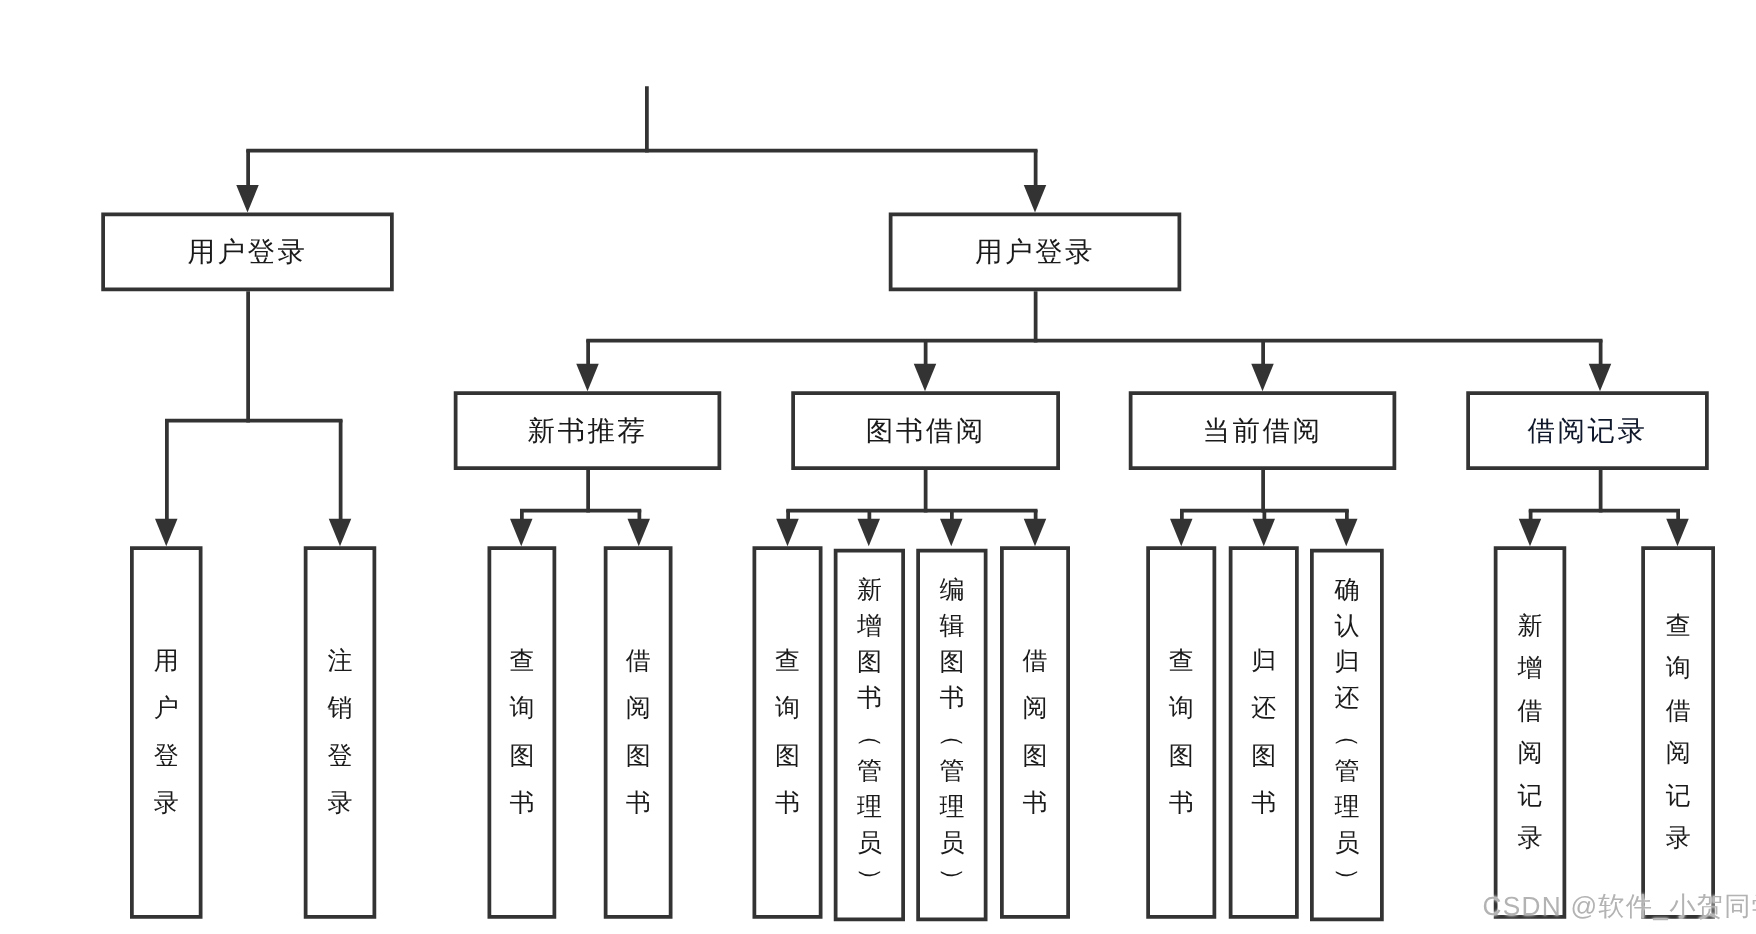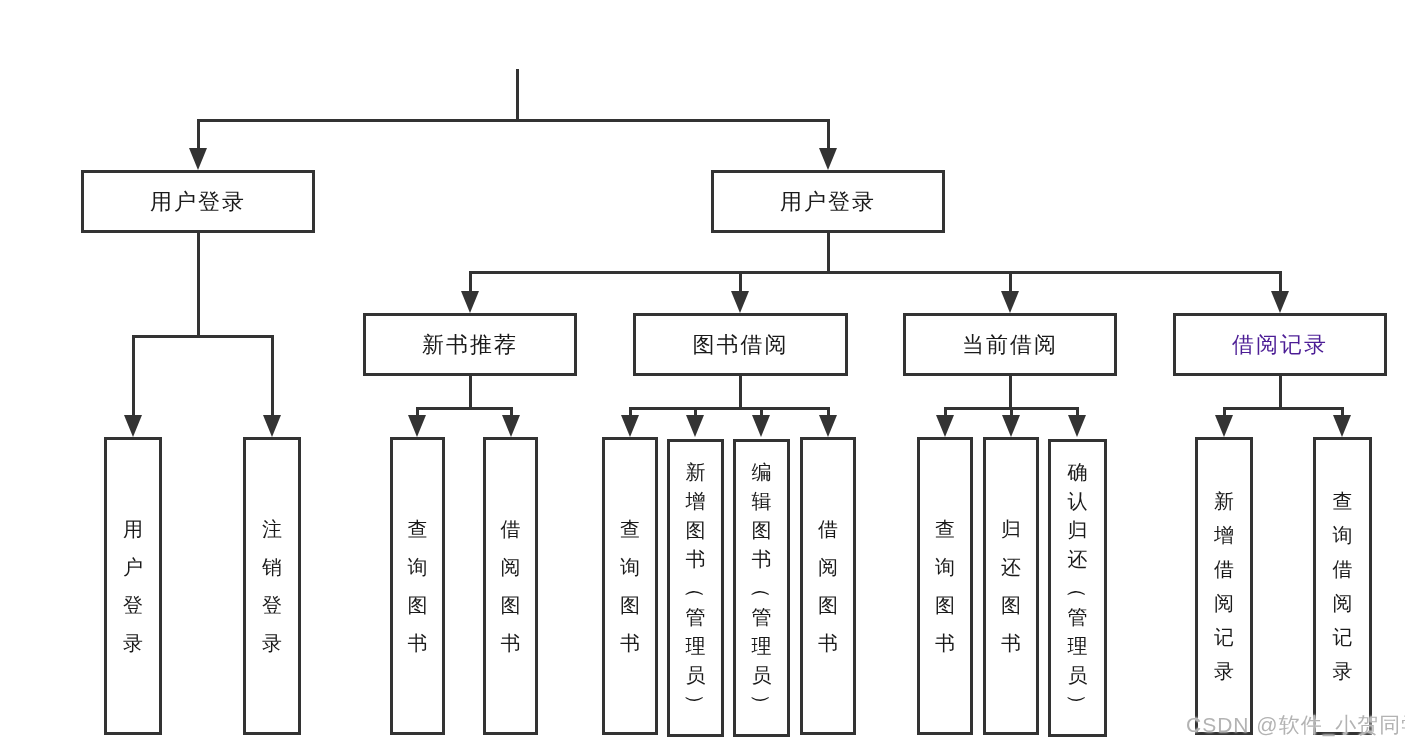--- a/index.html
+++ b/index.html
@@ -83,21 +83,21 @@
     </div>
     <div class="node h" style="left: 363px; top: 313px; width: 214px; height: 63px; border-color: rgb(51, 51, 51); color: rgb(26, 26, 26);">
       <span class="hlabel">新书推荐</span>
     </div>
     <div class="node h" style="left: 633px; top: 313px; width: 215px; height: 63px; border-color: rgb(51, 51, 51); color: rgb(26, 26, 26);">
       <span class="hlabel">图书借阅</span>
     </div>
     <div class="node h" style="left: 903px; top: 313px; width: 214px; height: 63px; border-color: rgb(51, 51, 51); color: rgb(26, 26, 26);">
       <span class="hlabel">当前借阅</span>
     </div>
-    <div class="node h" style="left: 1173px; top: 313px; width: 214px; height: 63px; border-color: rgb(51, 51, 51); color: #4c1d95; font-family: Liberation Mono, monospace;">
+    <div class="node h" style="left: 1173px; top: 313px; width: 194px; height: 63px; border-color: rgb(51, 51, 51); color: #0f172a; font-family: Liberation Mono, monospace;">
       <span class="hlabel">借阅记录</span>
     </div>
     <div class="node v" style="left: 104px; top: 437px; width: 58px; height: 298px; border-color: rgb(51, 51, 51); color: rgb(26, 26, 26);">
       <div class="vchars" style="gap: 18px;">
         <span>用</span>
         <span>户</span>
         <span>登</span>
         <span>录</span>
       </div>
     </div>

